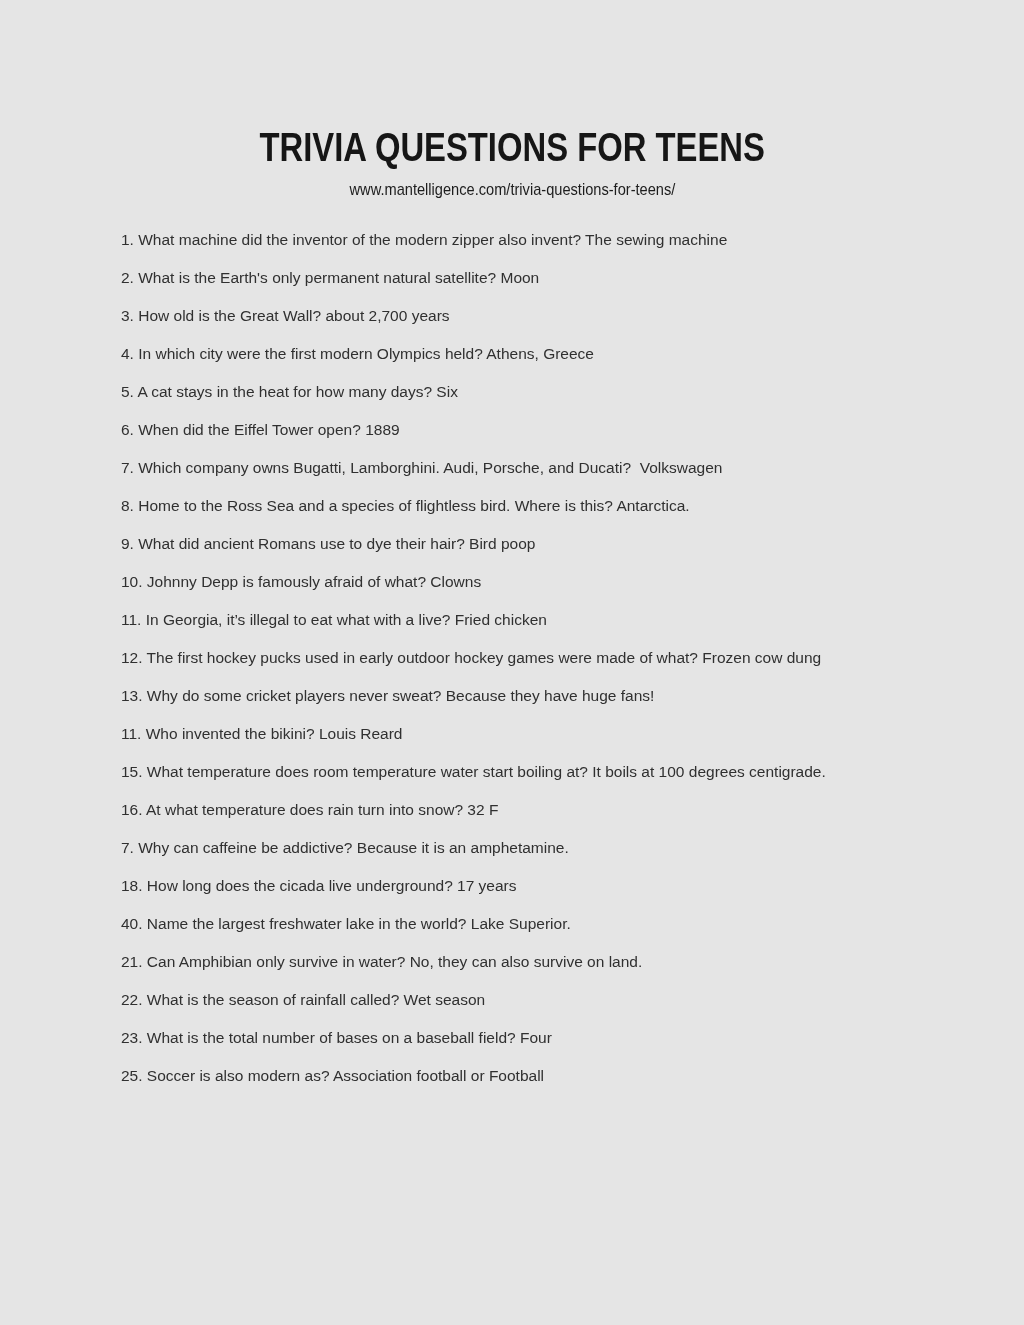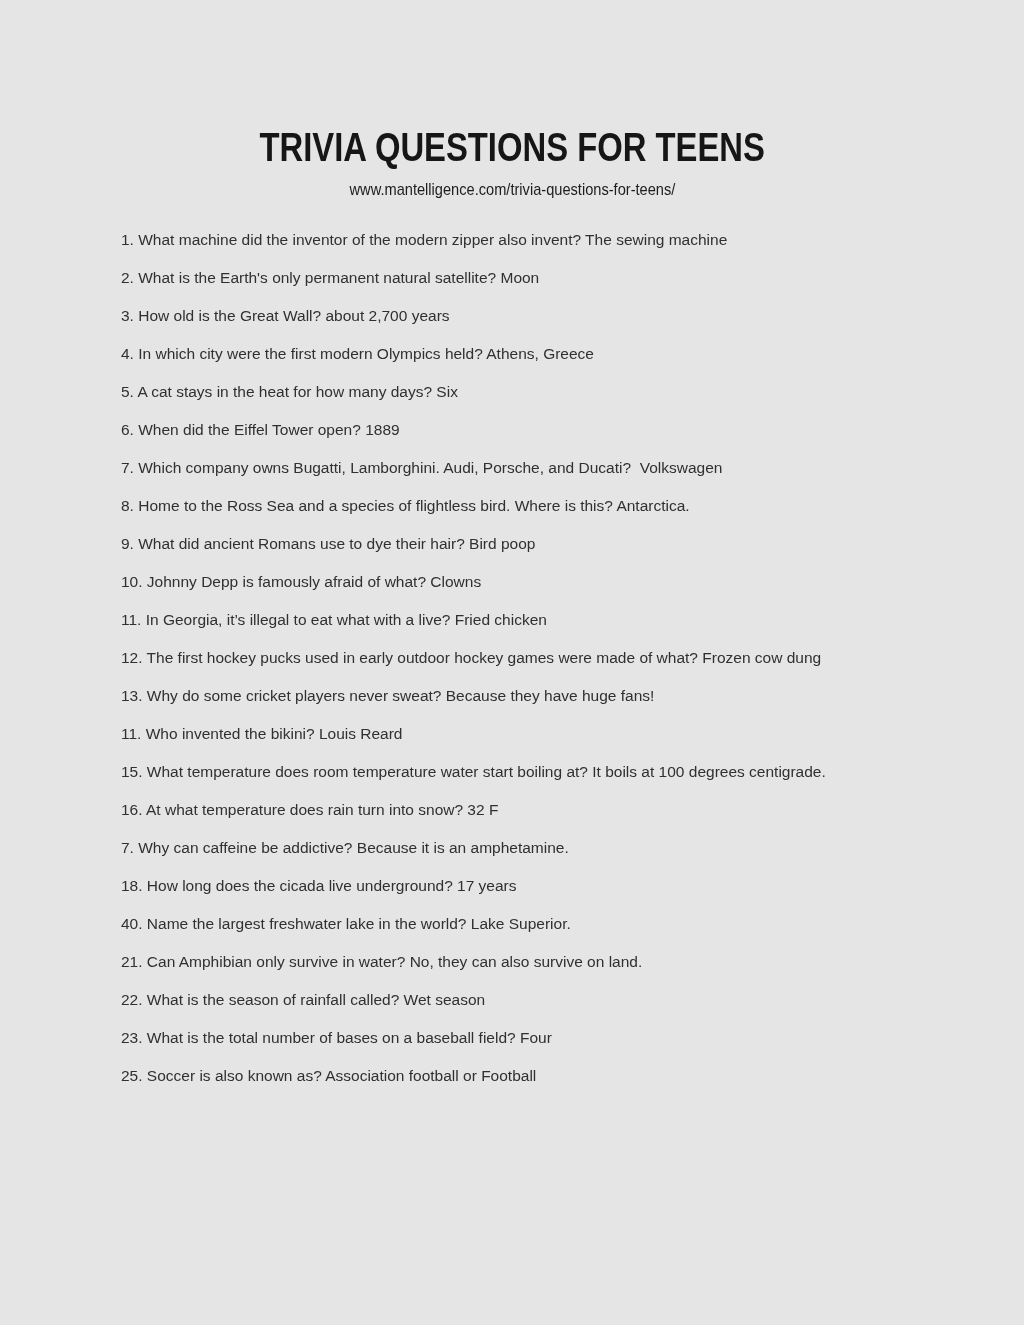--- a/index.html
+++ b/index.html
@@ -86,15 +86,15 @@
       <p class="question"><span class="q-num">13. </span><span class="q-text">Why do some cricket players never sweat? Because they have huge fans!</span></p>
       <p class="question"><span class="q-num">11. </span><span class="q-text">Who invented the bikini? Louis Reard</span></p>
       <p class="question"><span class="q-num">15. </span><span class="q-text">What temperature does room temperature water start boiling at? It boils at 100 degrees centigrade.</span></p>
       <p class="question"><span class="q-num">16. </span><span class="q-text">At what temperature does rain turn into snow? 32 F</span></p>
       <p class="question"><span class="q-num">7. </span><span class="q-text">Why can caffeine be addictive? Because it is an amphetamine.</span></p>
       <p class="question"><span class="q-num">18. </span><span class="q-text">How long does the cicada live underground? 17 years</span></p>
       <p class="question"><span class="q-num">40. </span><span class="q-text">Name the largest freshwater lake in the world? Lake Superior.</span></p>
       <p class="question"><span class="q-num">21. </span><span class="q-text">Can Amphibian only survive in water? No, they can also survive on land.</span></p>
       <p class="question"><span class="q-num">22. </span><span class="q-text">What is the season of rainfall called? Wet season</span></p>
       <p class="question"><span class="q-num">23. </span><span class="q-text">What is the total number of bases on a baseball field? Four</span></p>
-      <p class="question"><span class="q-num">25. </span><span class="q-text">Soccer is also known as? Association football or Football</span></p>
+      <p class="question"><span class="q-num">25. </span><span class="q-text">Soccer is also modern as? Association football or Football</span></p>
     </main>
 </div>
 
 </body></html>

